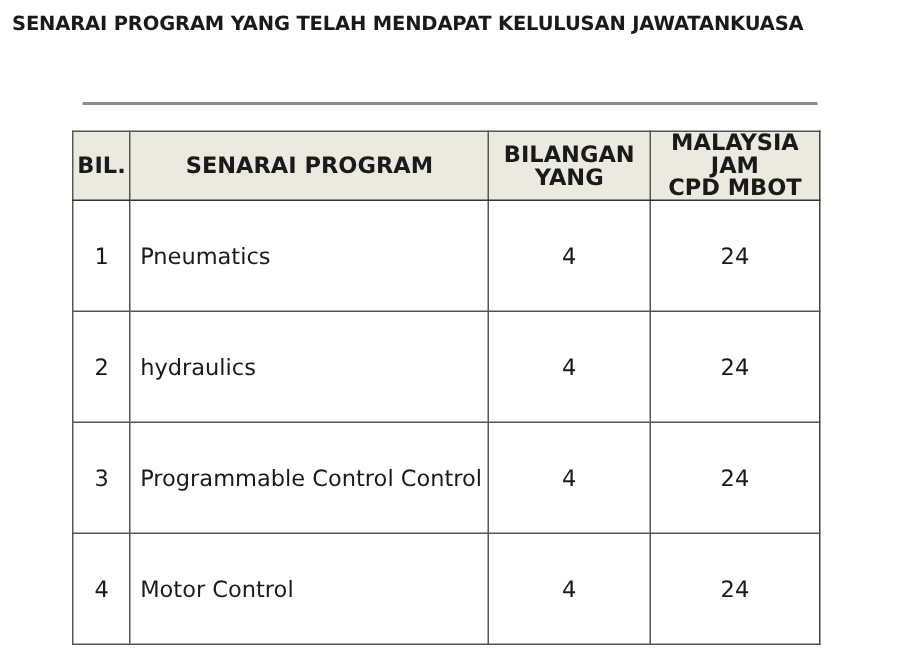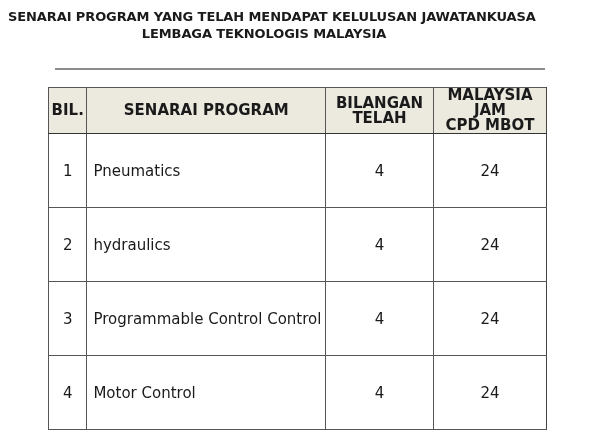--- a/index.html
+++ b/index.html
@@ -66,33 +66,32 @@
     .c-jam { width: 115px; text-align: center; }
     td.c-prog { }
     th.c-prog { text-align: center; padding-left: 0; }
     td.c-jam, th.c-jam { border-right: 1.5px solid #444; }
   </style>
 </head>
 <body>
 
 <div class="title">
   <div>SENARAI PROGRAM YANG TELAH MENDAPAT KELULUSAN JAWATANKUASA</div>
-  <div>LEMBAGA TEKNOLOGIS MALAYSIA</div>
 </div>
 
 <div class="rule"></div>
 
 <table>
   <thead>
     <tr>
       <th class="c-bil">BIL.</th>
       <th class="c-prog">SENARAI PROGRAM</th>
       <th class="c-hari">
         <div>BILANGAN</div>
-        <div>TELAH</div>
+        <div>YANG</div>
       </th>
       <th class="c-jam">
         <div>MALAYSIA JAM</div>
         <div>CPD MBOT</div>
       </th>
     </tr>
   </thead>
   <tbody>
     <tr>
       <td class="c-bil">1</td>

